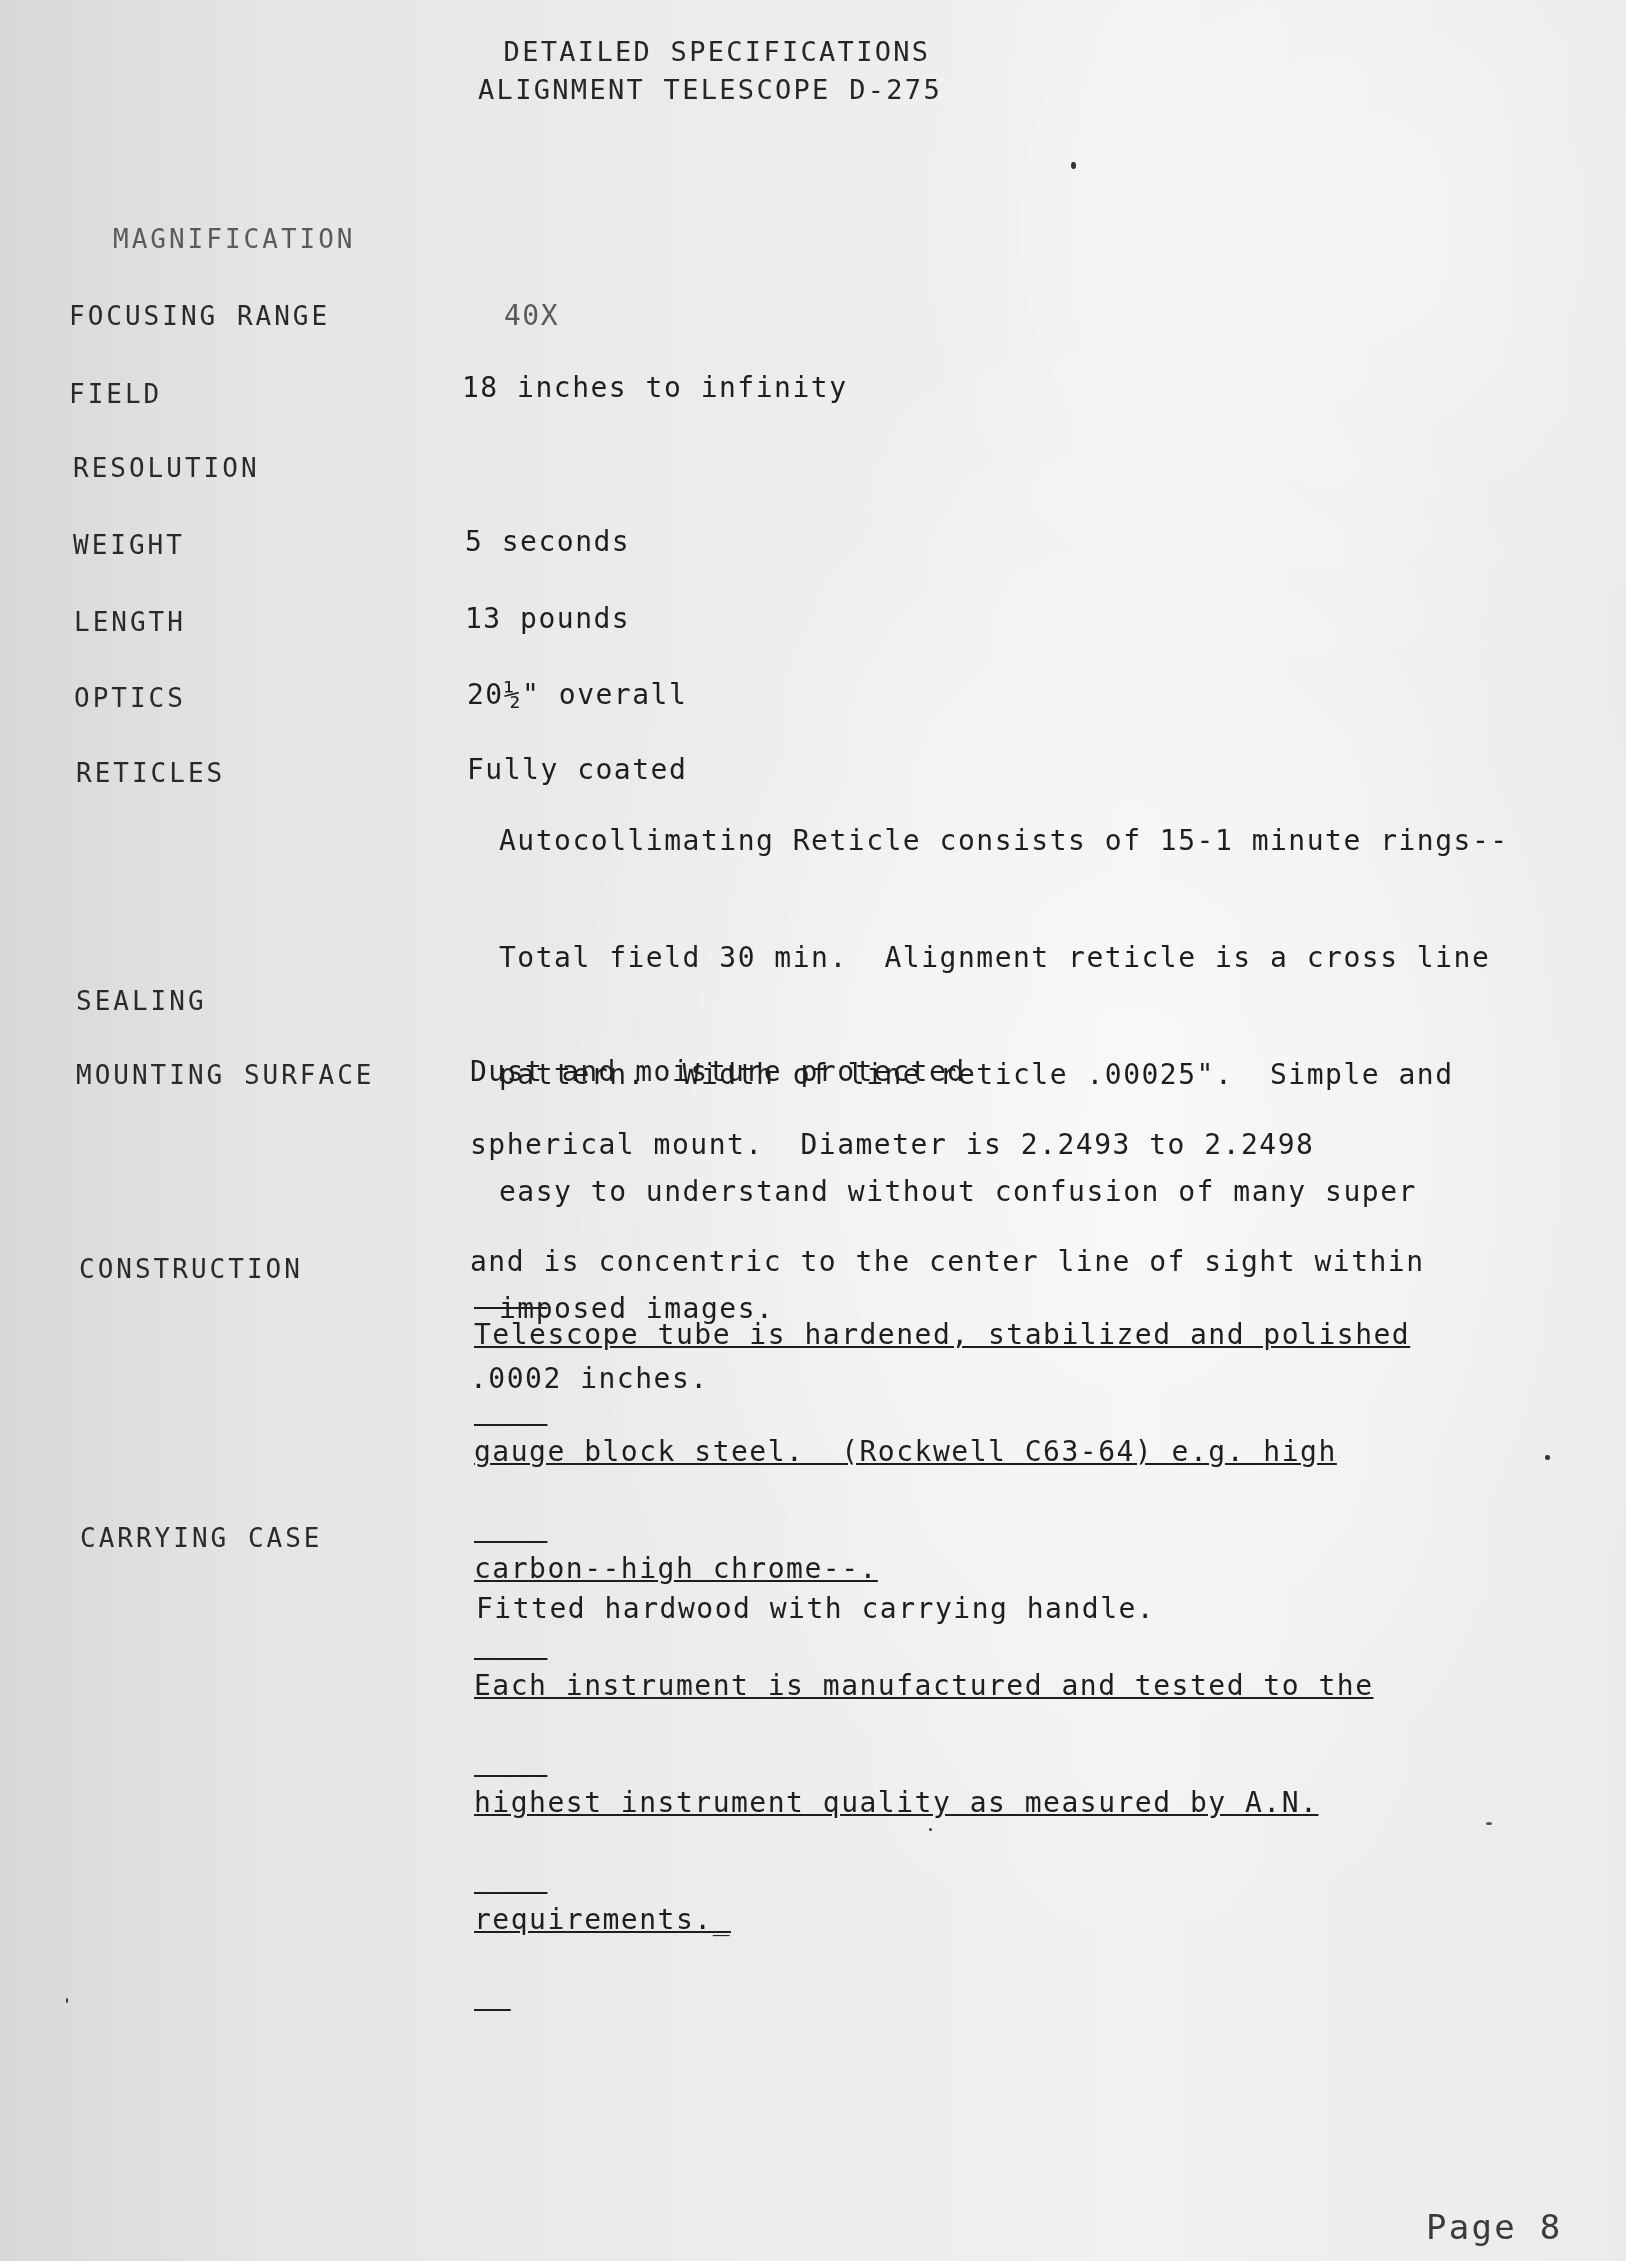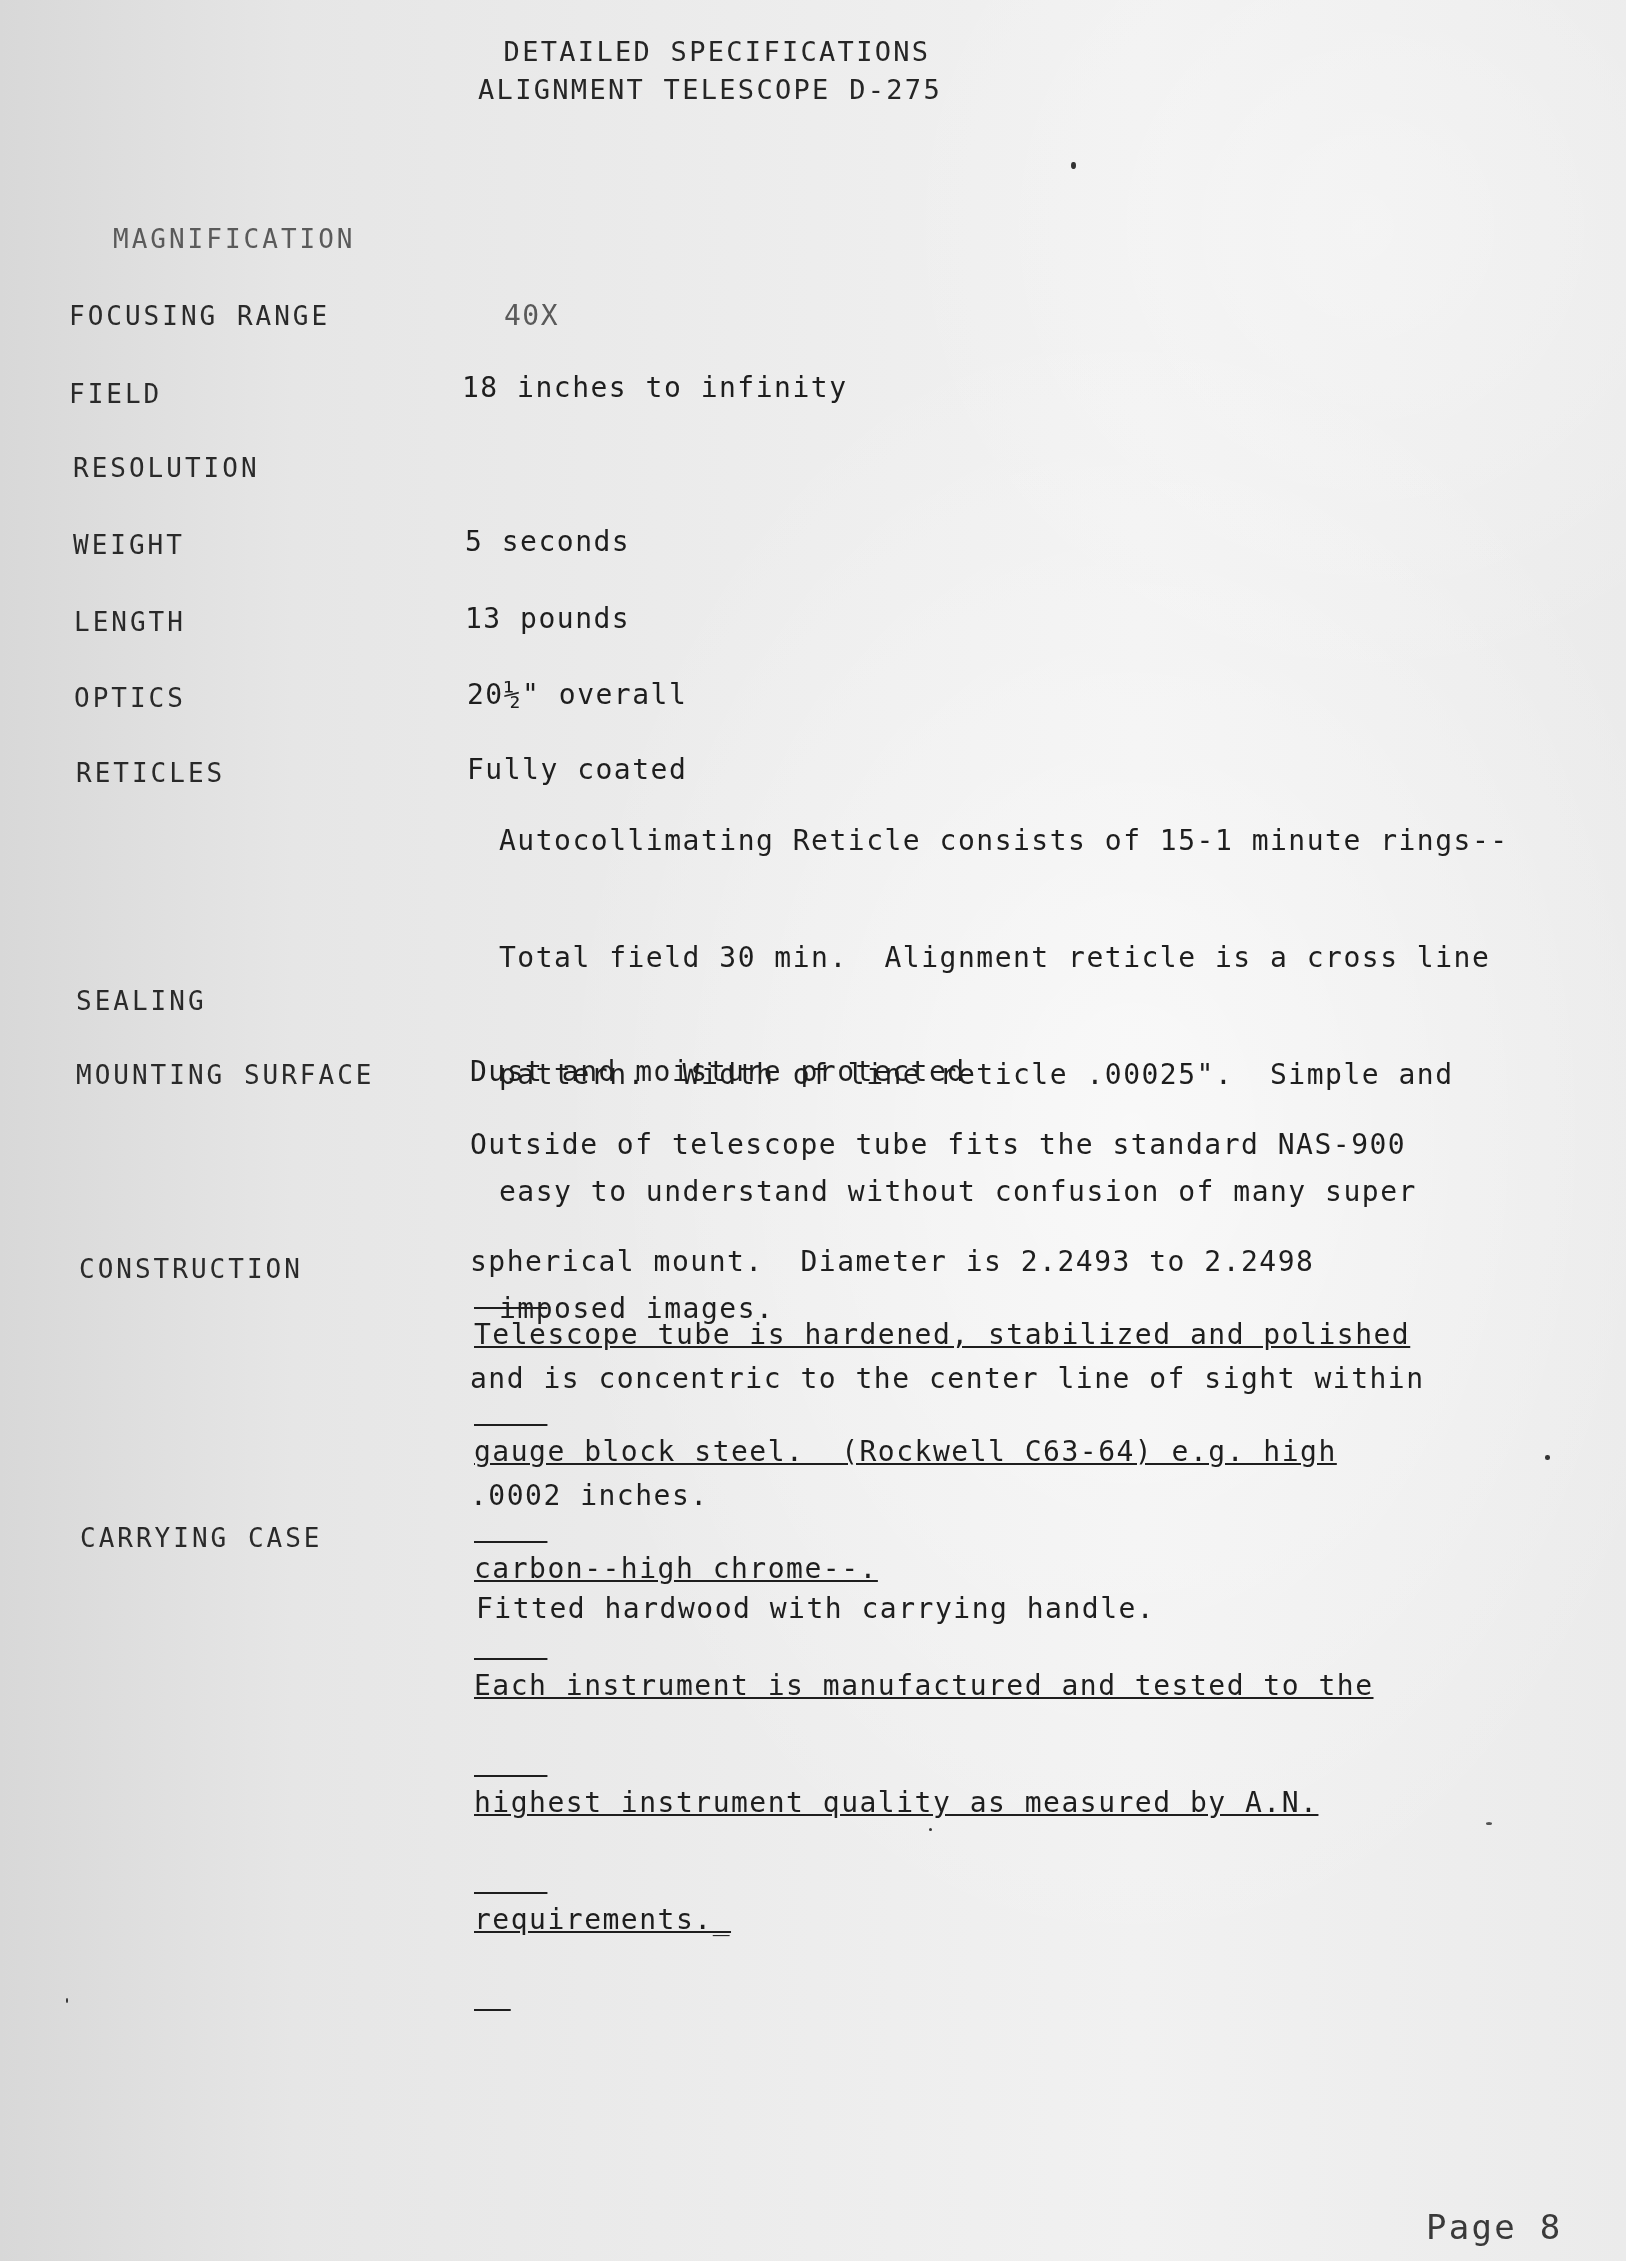--- a/index.html
+++ b/index.html
@@ -120,21 +120,20 @@
     <span class="ln">imposed images.</span>
   </div>
 
   <div class="label" style="left:76px; top:986px;">SEALING</div>
   <div class="value" style="left:470px; top:974px;">
     <span class="ln">Dust and moisture protected</span>
   </div>
 
   <div class="label" style="left:76px; top:1060px;">MOUNTING SURFACE</div>
   <div class="value" style="left:470px; top:1047px;">
-    <span class="ln">Outside of telescope tube fits the standard NAS-900</span>
     <span class="ln">spherical mount.  Diameter is 2.2493 to 2.2498</span>
     <span class="ln">and is concentric to the center line of sight within</span>
     <span class="ln">.0002 inches.</span>
   </div>
 
   <div class="label" style="left:79px; top:1254px;">CONSTRUCTION</div>
   <div class="value" style="left:474px; top:1237px;text-decoration:underline;">
     <span class="ln">Telescope tube is hardened, stabilized and polished</span>
     <span class="ln">gauge block steel.  (Rockwell C63-64) e.g. high</span>
     <span class="ln">carbon--high chrome--.</span>

